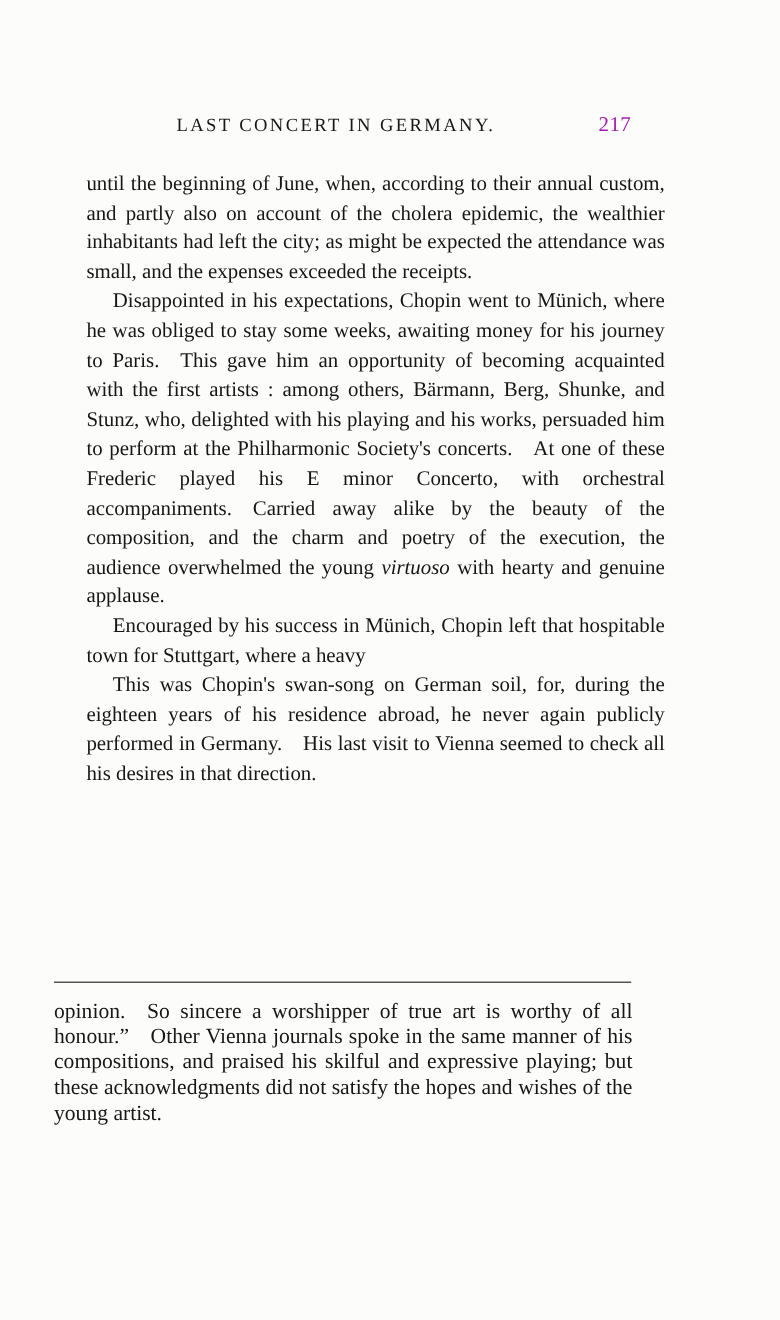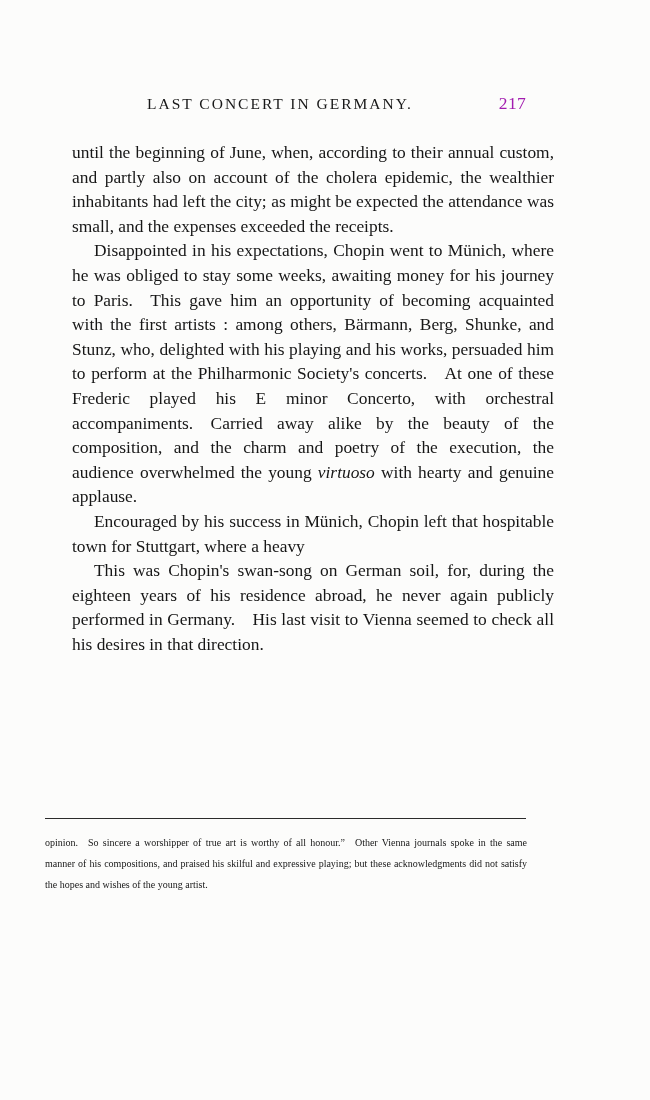--- a/index.html
+++ b/index.html
@@ -88,21 +88,21 @@
 
   
   .footnote-block {
     position: absolute;
     left: 45px;
     top: 832px;
     width: 482px;
   }
   p.footnote {
     margin: 0;
-    font-size: 10px;
+    font-size: 18px;
     line-height: 21.2px;
     text-align: justify;
     text-justify: inter-word;
     text-indent: 0;
     color: #171717;
     hyphens: none;
   }
 </style>
 </head>
 <body>

